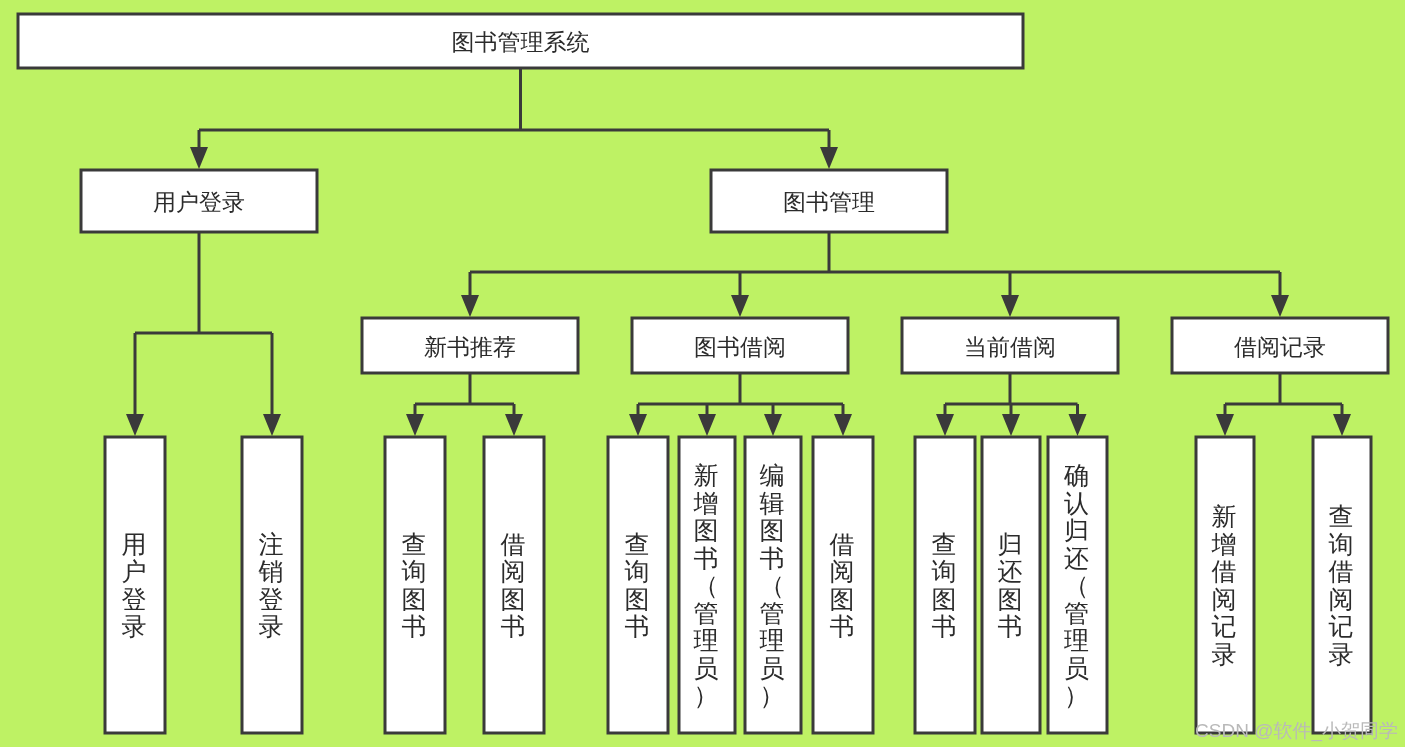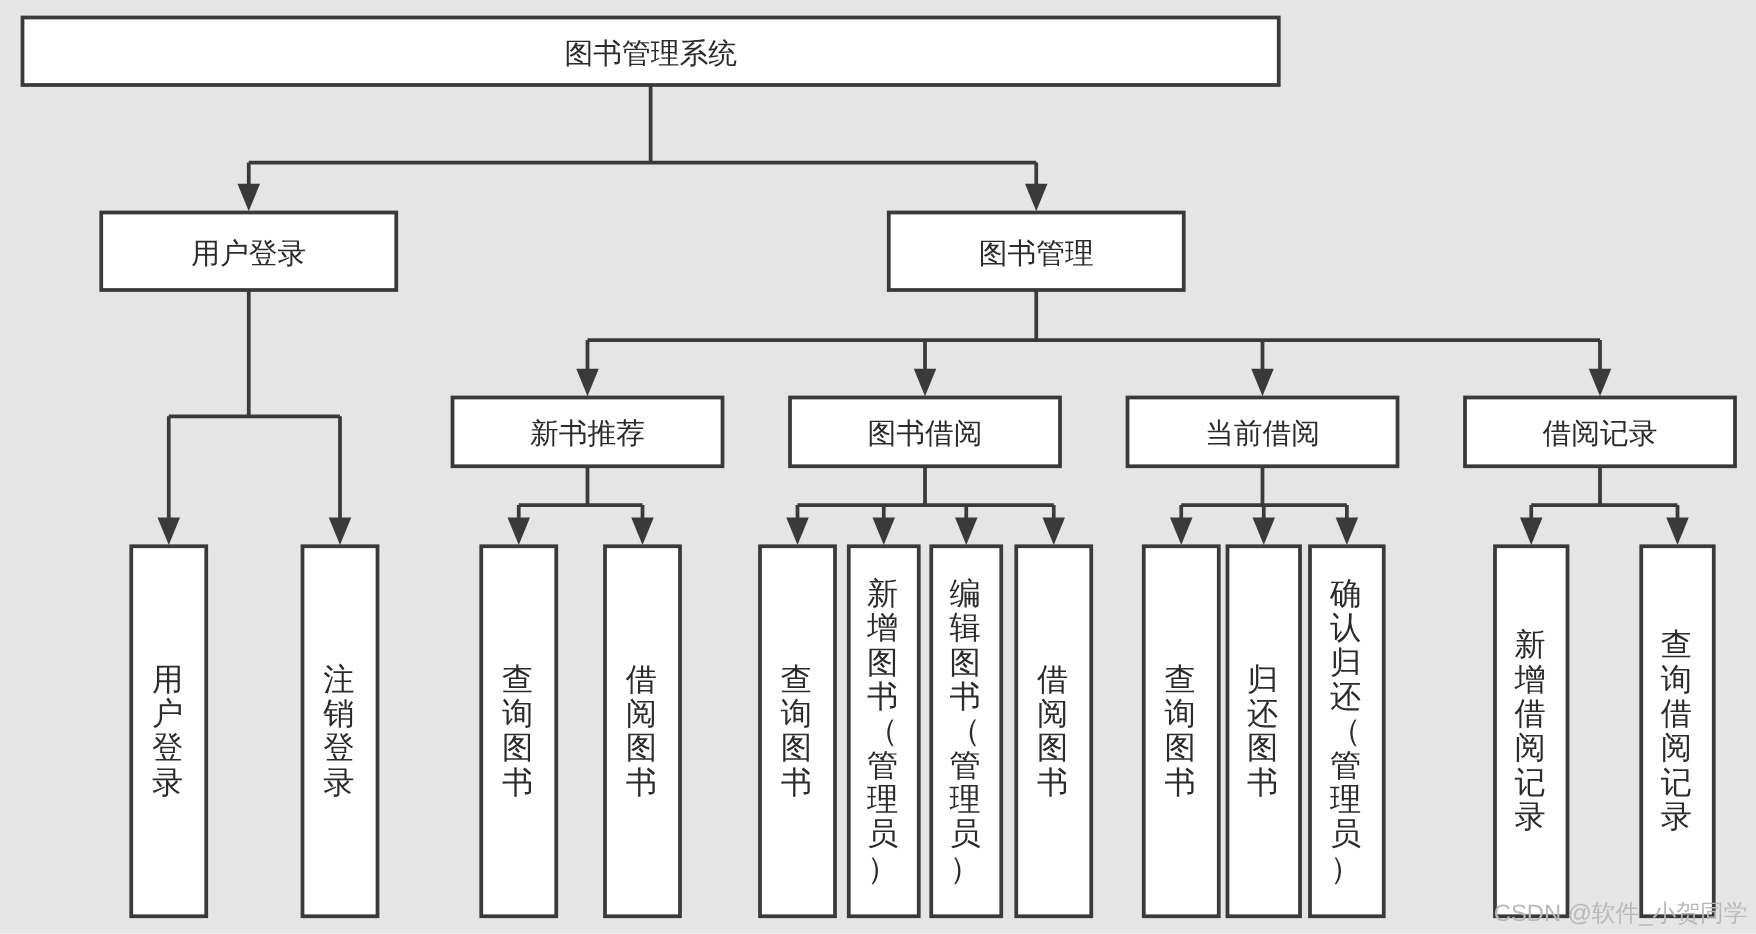--- a/index.html
+++ b/index.html
@@ -8,21 +8,21 @@
     padding: 0;
     background: #ffffff;
   }
   body {
     font-family: "Liberation Sans", "DejaVu Sans", sans-serif;
   }
   #diagram-root {
     position: relative;
     width: 1405px;
     height: 747px;
-    background: #e5e5e5;
+    background: #bef264;
     overflow: hidden;
   }
   svg.diagram-canvas {
     position: absolute;
     left: 0;
     top: 0;
     width: 1405px;
     height: 747px;
     display: block;
   }

